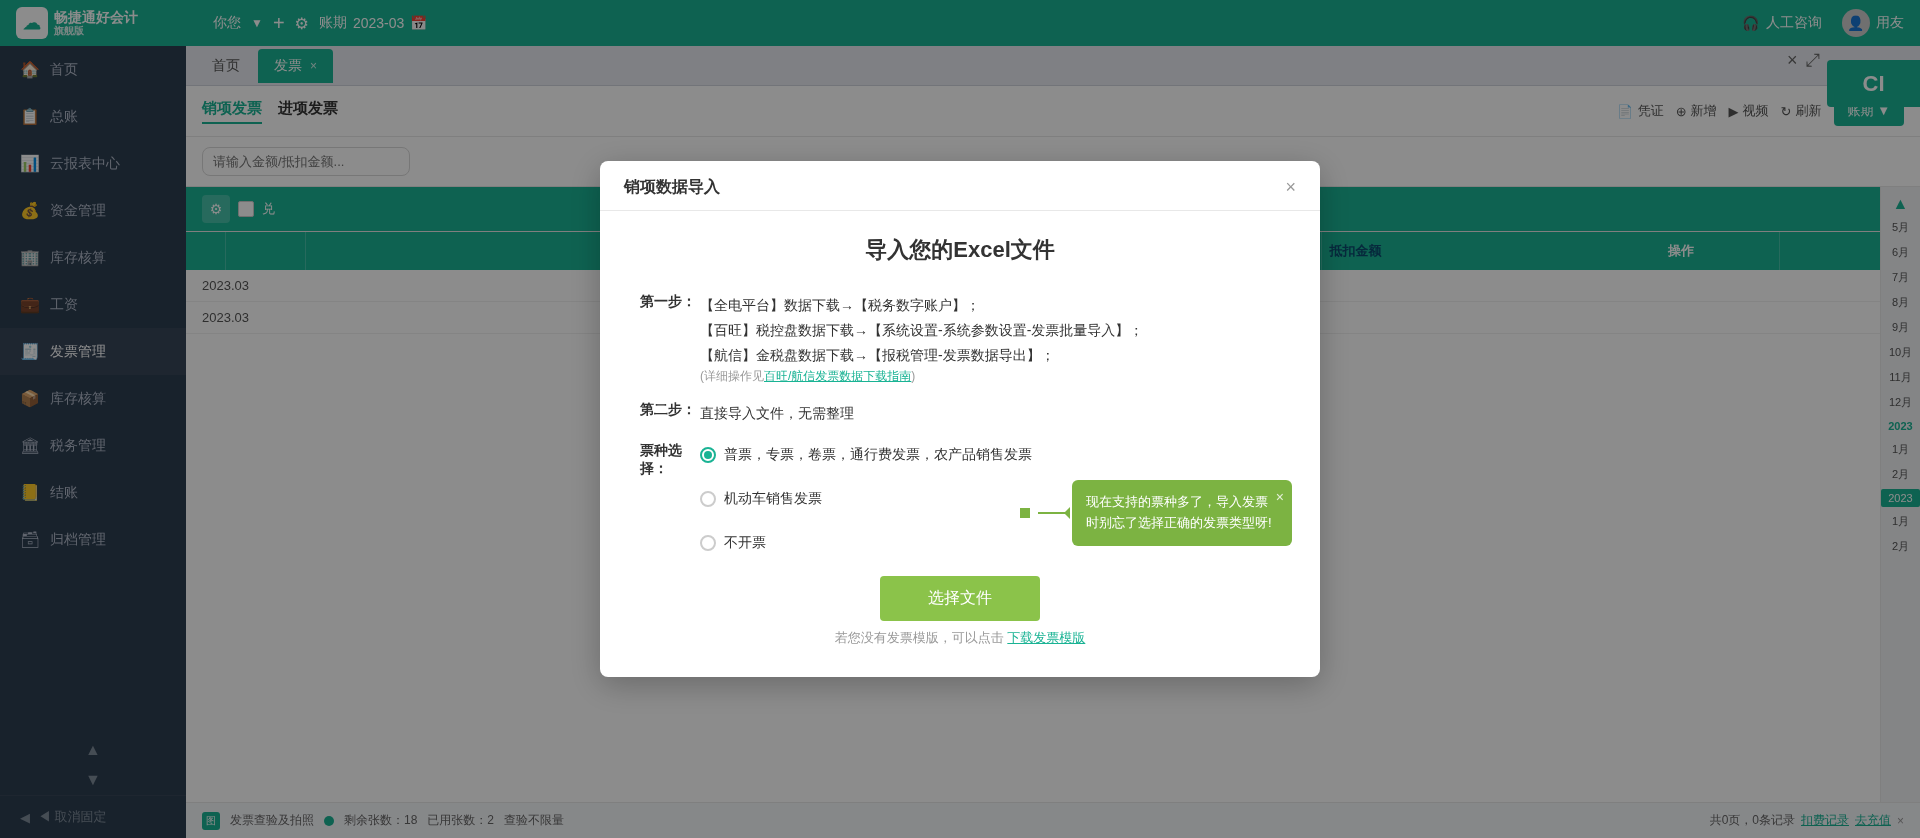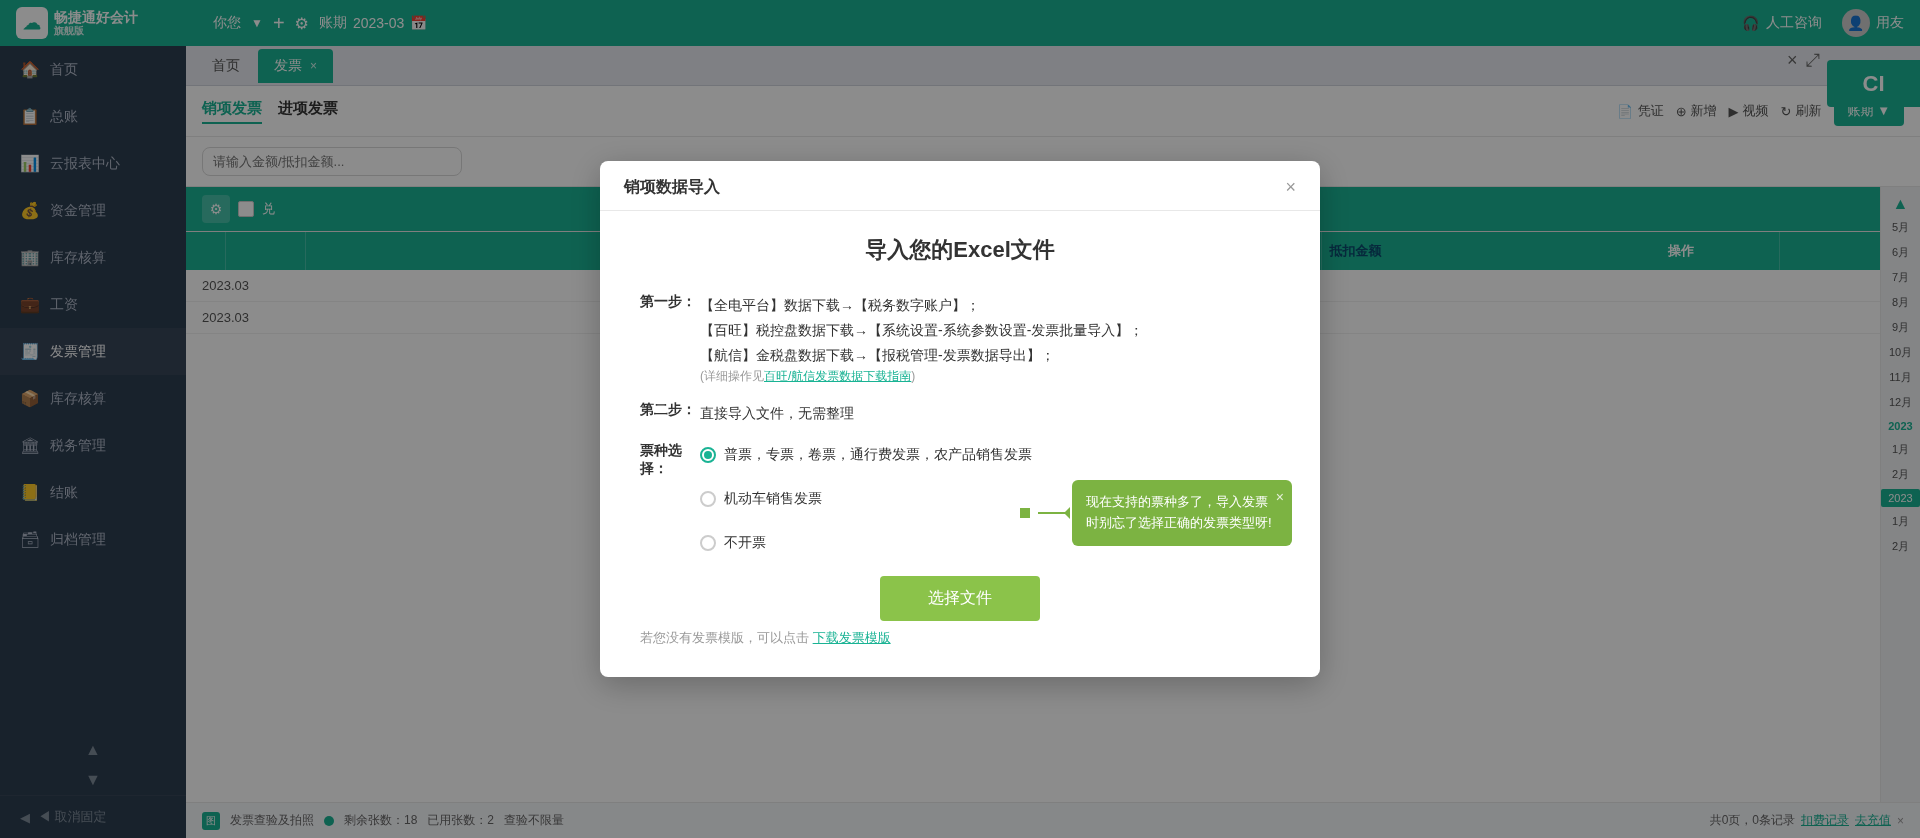--- a/index.html
+++ b/index.html
@@ -237,21 +237,21 @@
       gap: 10px;
       background: #fff;
       border-bottom: 1px solid #e8e8e8;
     }
     .search-input {
       border: 1px solid #d9d9d9;
       border-radius: 8px;
       padding: 6px 10px;
       font-size: 13px;
       color: #1d4ed8;
-      width: 260px;
+      width: 208px;
     }
 
     
     .action-bar {
       display: flex;
       align-items: center;
       padding: 8px 16px;
       gap: 8px;
       background: #1ab394;
       border-bottom: 1px solid #e8e8e8;
@@ -469,21 +469,21 @@
       margin: 24px auto 8px;
       background: #8bc34a;
       color: white;
       border: none;
       padding: 12px 48px;
       font-size: 16px;
       border-radius: 4px;
       cursor: pointer;
     }
     .modal-footer-text {
-      text-align: left;
+      text-align: center;
       font-size: 13px;
       color: #999;
       margin-top: 0;
     }
     .modal-footer-text a {
       color: #1ab394;
       text-decoration: underline;
       cursor: pointer;
     }
 

